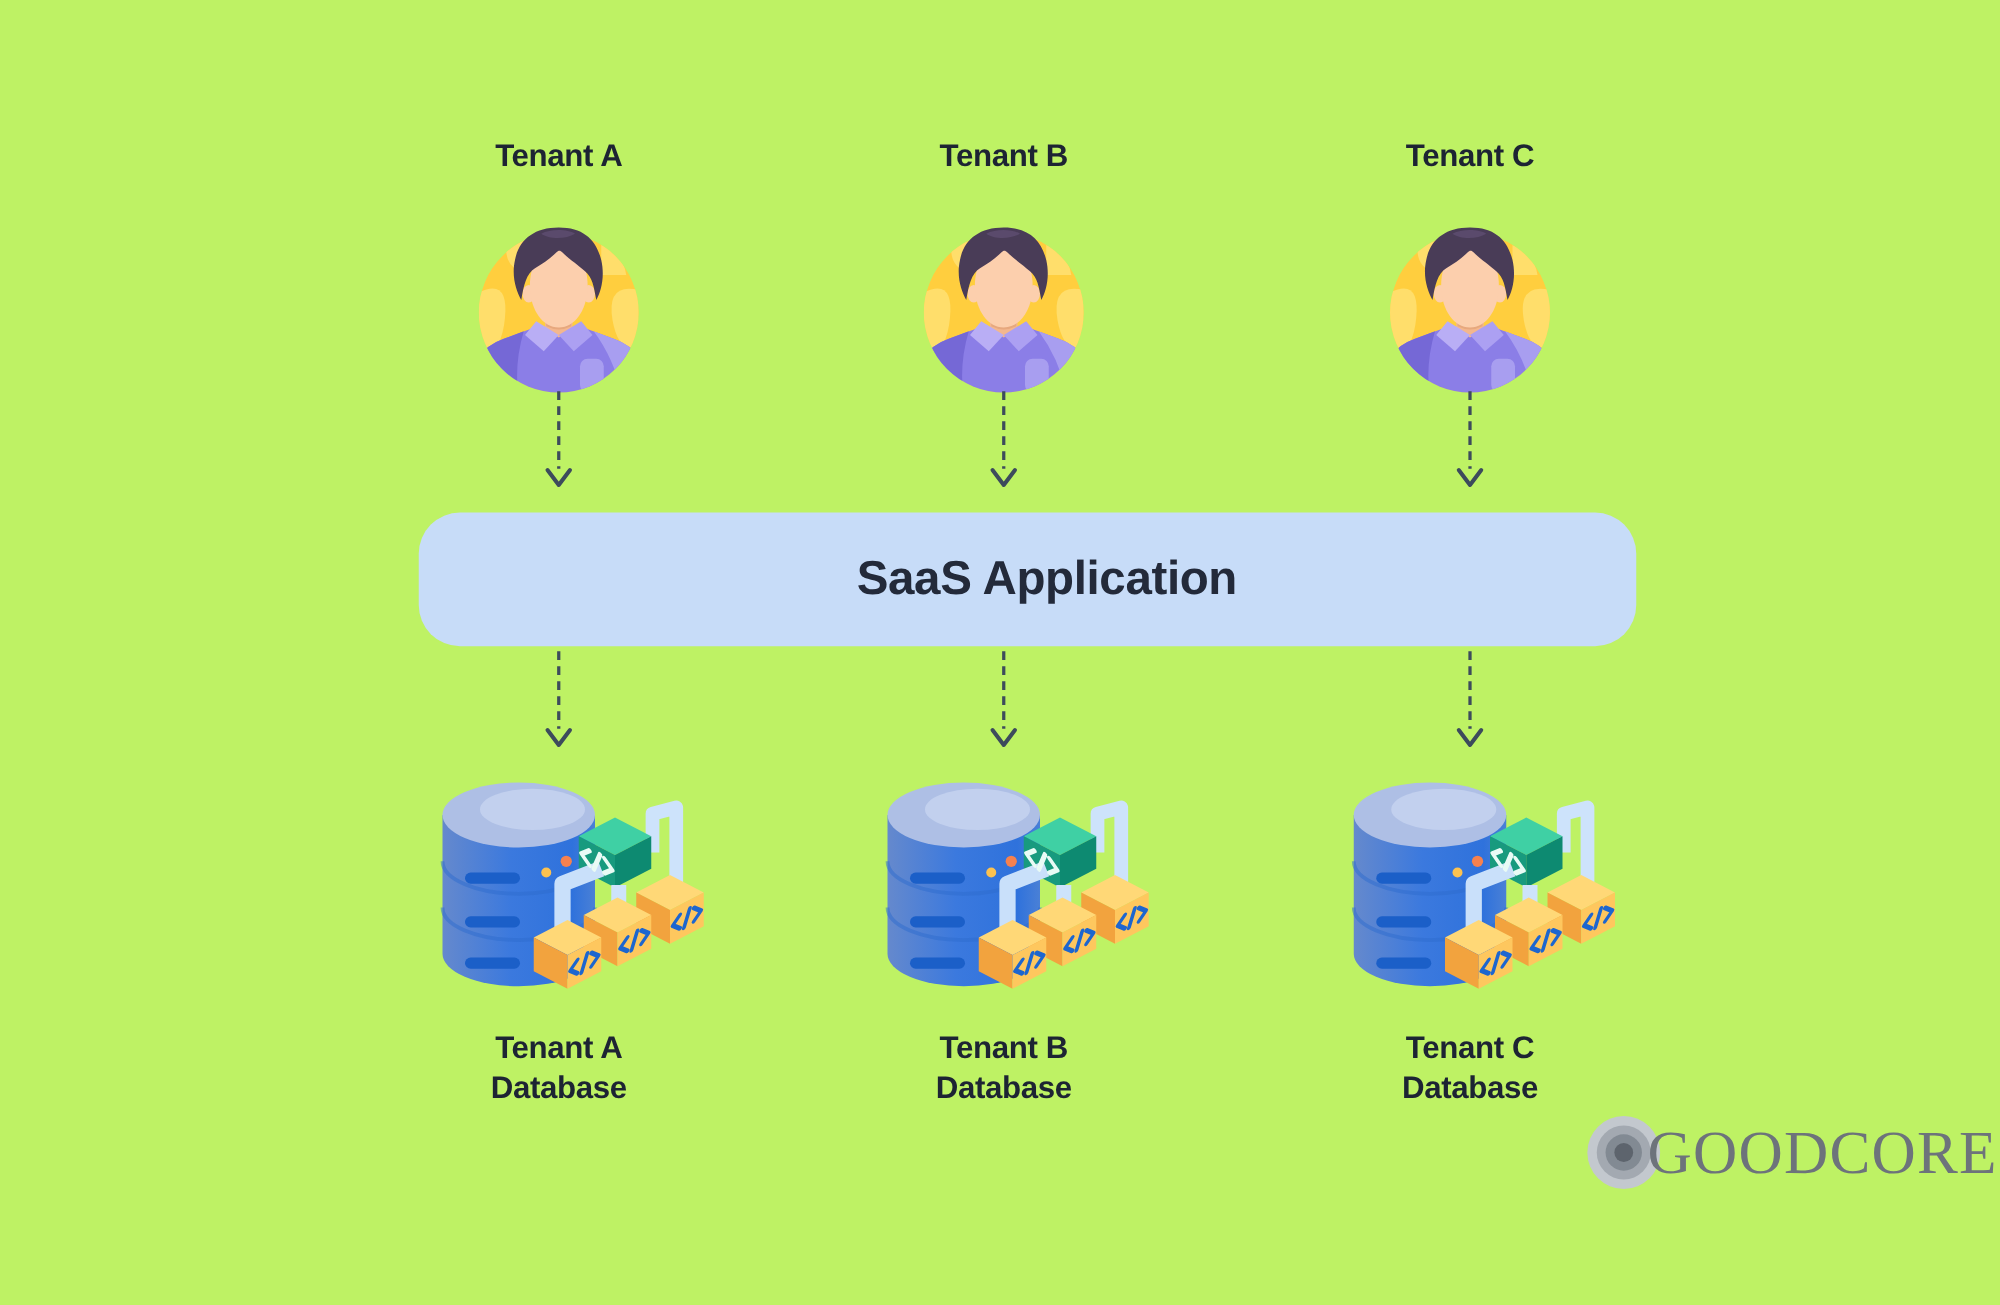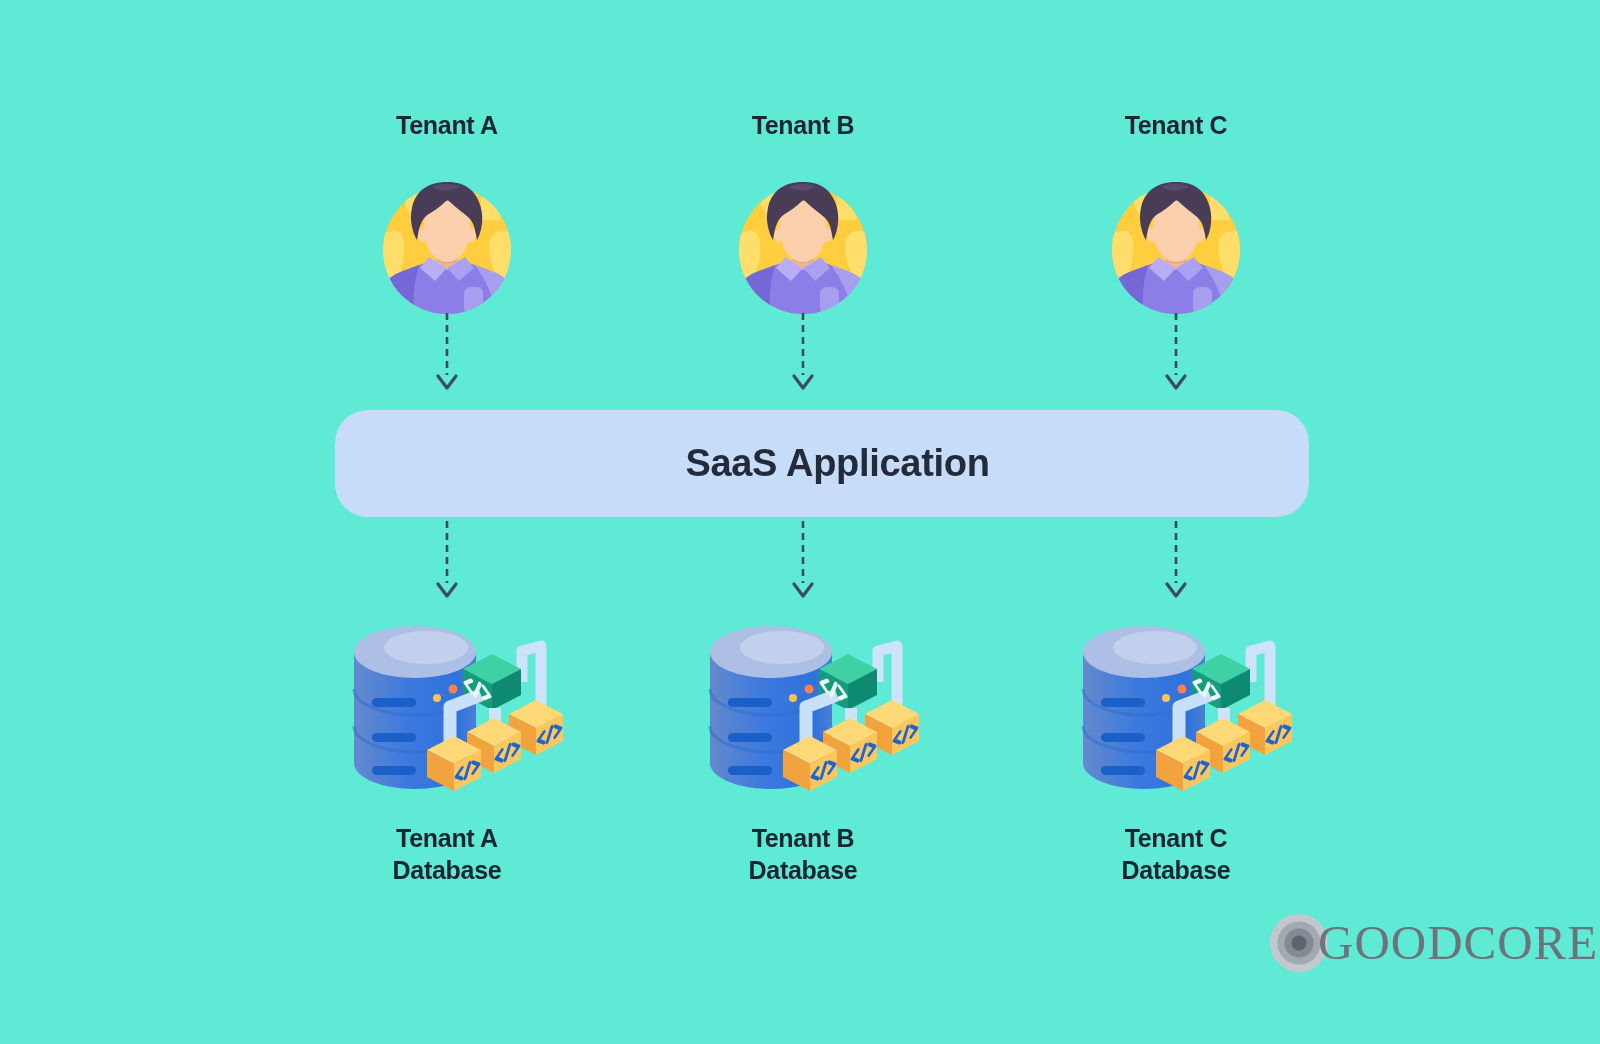--- a/index.html
+++ b/index.html
@@ -1,18 +1,18 @@
 <!DOCTYPE html>
 <html><head>
 <meta charset="utf-8">
 <style>
   html,body{margin:0;padding:0;background:#dfe9f2;}
   .canvas{
     position:relative;width:1600px;height:1044px;overflow:hidden;
-    background:#5eead4;
+    background:#bef264;
     font-family:"Liberation Sans",sans-serif;
   }
   .tenant-label{
     position:absolute;top:111px;width:240px;margin-left:-120px;text-align:center;
     font-size:25px;font-weight:700;color:#1d2433;letter-spacing:-0.3px;
   }
   .avatar{position:absolute;top:176px;width:140px;height:140px;margin-left:-70px;}
   .arrow{position:absolute;width:24px;height:84px;margin-left:-12px;color:#3d4b5c;}
   .arrow.pos-top{top:311px;}
   .arrow.pos-bottom{top:519px;}
@@ -21,21 +21,21 @@
     background:#c7dcf8;border-radius:33px;
     display:flex;align-items:center;justify-content:center;padding-left:31px;
   }
   .app-bar .app-title{font-size:38px;font-weight:700;color:#232a3a;letter-spacing:-0.3px;}
   .db-icon{position:absolute;top:618px;width:215px;height:190px;margin-left:-95px;}
   .db-label{
     position:absolute;top:822px;width:260px;margin-left:-130px;text-align:center;
     font-size:25px;font-weight:700;color:#1d2433;line-height:32px;letter-spacing:-0.3px;
   }
   .col-a{left:447px;} .col-b{left:803px;} .col-c{left:1176px;}
-  .logo{position:absolute;left:1266px;top:912px;display:flex;align-items:center;text-align:center;}
+  .logo{position:absolute;left:1266px;top:891px;display:flex;align-items:center;text-align:center;}
   .logo-mark{width:66px;height:62px;flex:0 0 auto;}
   .logo-text{
     font-family:"Liberation Serif",serif;font-size:49px;font-weight:400;
     color:#6d737b;letter-spacing:1px;margin-left:-14px;line-height:62px;
   }
   .defs-holder{position:absolute;width:0;height:0;overflow:hidden;}
 </style>
 </head>
 <body>
 

